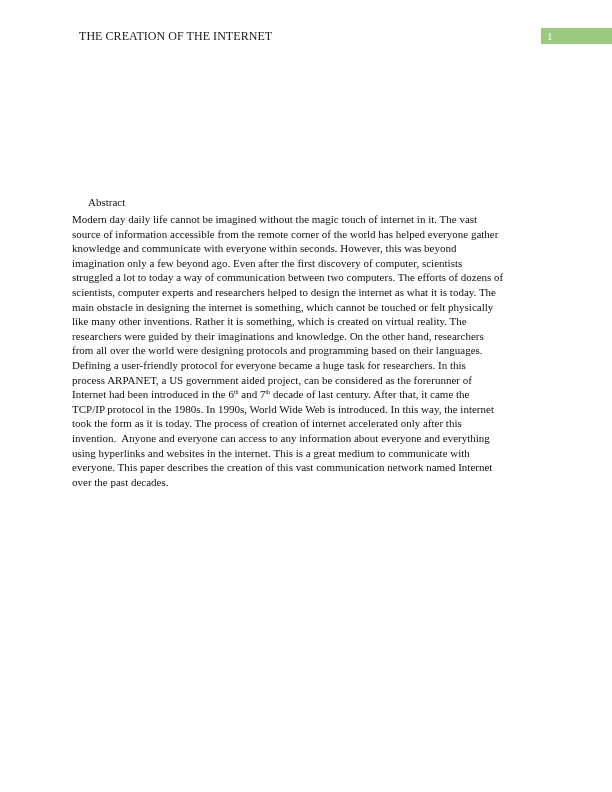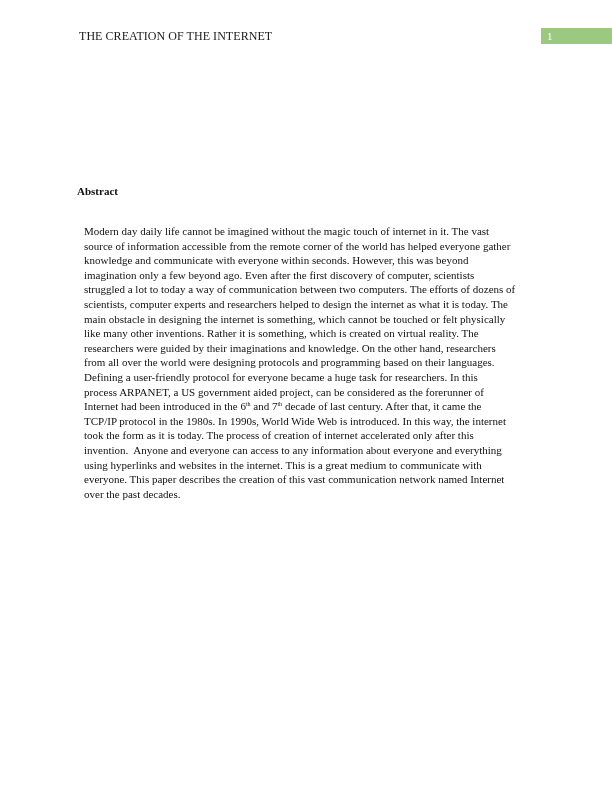--- a/index.html
+++ b/index.html
@@ -38,32 +38,32 @@
       top: 1px;
       font-size: 11px;
       line-height: 14px;
       color: #ffffff;
     }
     .abstract-heading {
       position: absolute;
       left: 72px;
       top: 179px;
       font-size: 11px;
-      font-weight: bold;
+      font-weight: normal;
       line-height: 14px;
-      margin: 5px;
+      margin: 16px;
     }
     .abstract-body {
       position: absolute;
       left: 72px;
       top: 212px;
       width: 470px;
       font-size: 11px;
       line-height: 14.6px;
-      margin: 12px;
+      margin: 0;
     }
     .line {
       display: block;
       white-space: nowrap;
     }
     sup {
       font-size: 6px;
       vertical-align: 4px;
       line-height: 0;
     }

